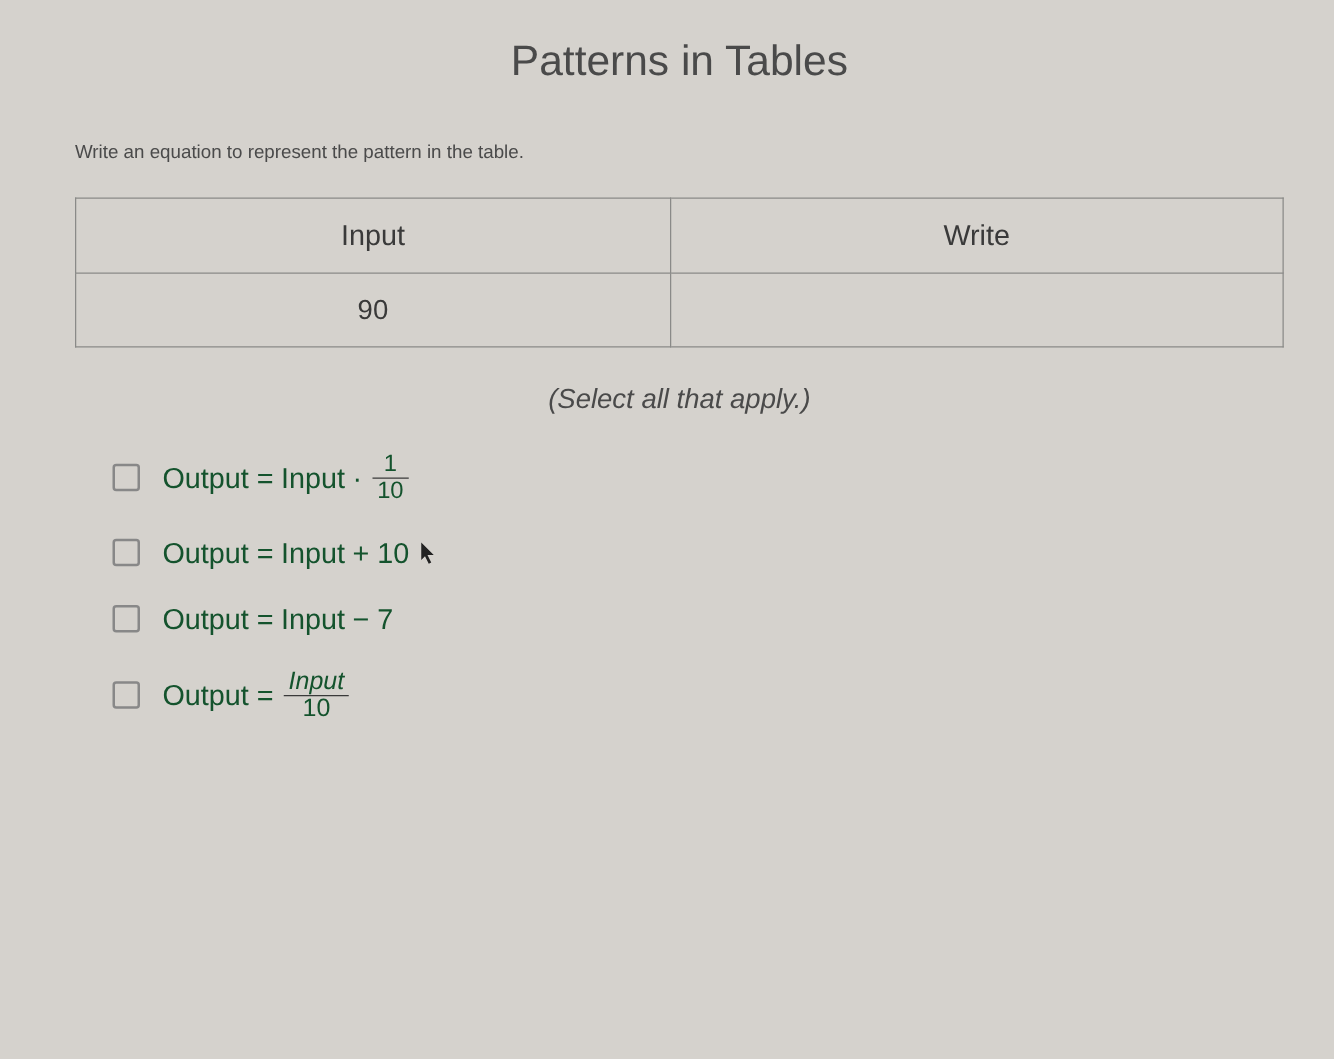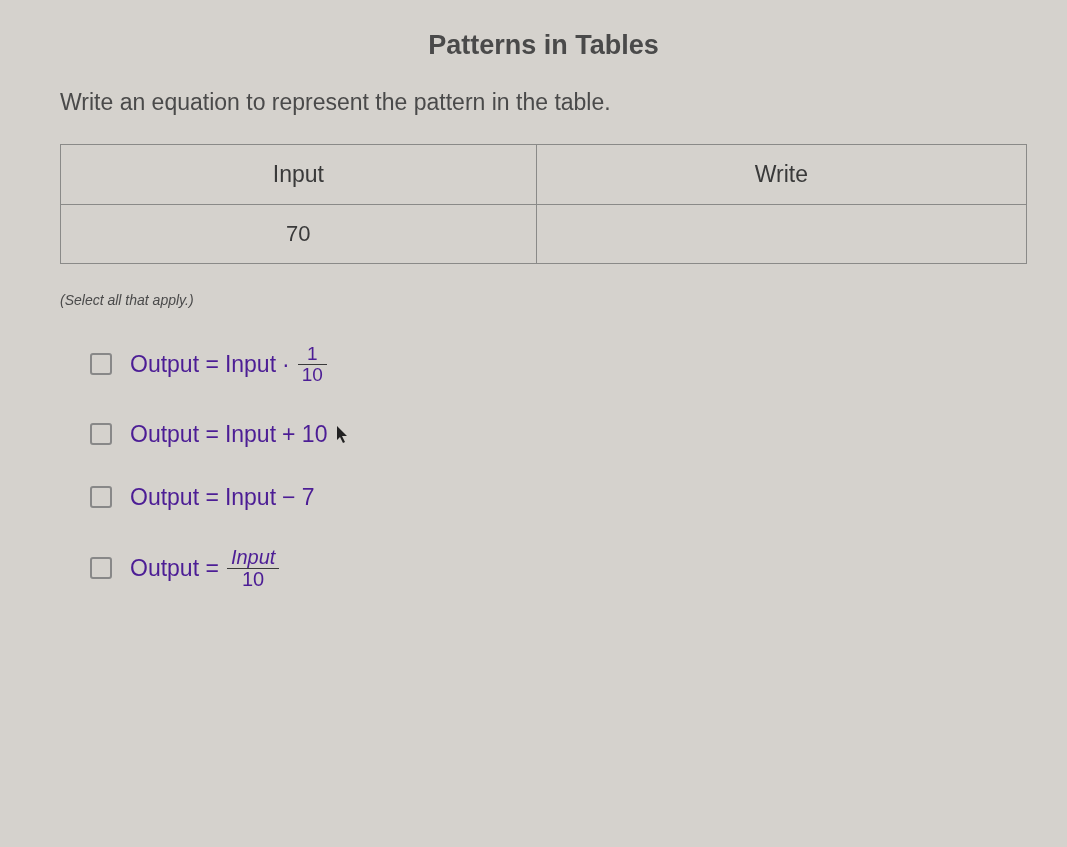--- a/index.html
+++ b/index.html
@@ -9,28 +9,28 @@
     width: 1067px;
     height: 847px;
     overflow: hidden;
     color: #3a3a3a;
   }
   .page {
     padding: 20px 40px 20px 60px;
   }
   .title {
     text-align: center;
-    font-size: 27px;
-    font-weight: 700;
+    font-size: 34px;
+    font-weight: 400;
     color: #4a4a4a;
     margin-top: 10px;
-    margin-bottom: 28px;
+    margin-bottom: 44px;
   }
   .instruction {
-    font-size: 23px;
+    font-size: 15px;
     color: #4a4a4a;
     margin-bottom: 28px;
     font-weight: 400;
   }
   table.data {
     width: 100%;
     border-collapse: collapse;
     margin-bottom: 28px;
   }
   table.data th, table.data td {
@@ -40,35 +40,35 @@
     font-size: 22px;
     font-weight: 400;
     color: #3a3a3a;
     height: 58px;
   }
   table.data th {
     font-weight: 400;
     font-size: 23px;
   }
   .hint {
+    text-align: center;
     font-style: italic;
-    font-size: 14px;
+    font-size: 22px;
     color: #4a4a4a;
     margin-bottom: 30px;
   }
   .options {
     padding-left: 30px;
   }
   .option {
     display: flex;
     align-items: center;
     margin-bottom: 26px;
     font-size: 23px;
-    color: #4c1d95;
-    margin-top: 36px;
+    color: #14532d;
   }
   .checkbox {
     width: 22px;
     height: 22px;
     border: 2px solid #888;
     border-radius: 3px;
     margin-right: 18px;
     background: transparent;
     flex-shrink: 0;
   }
@@ -98,21 +98,21 @@
 
   <table class="data">
     <thead>
       <tr>
         <th>Input</th>
         <th>Write</th>
       </tr>
     </thead>
     <tbody>
       <tr>
-        <td>70</td>
+        <td>90</td>
         <td></td>
       </tr>
     </tbody>
   </table>
 
   <p class="hint">(Select all that apply.)</p>
 
   <div class="options">
 
     <div class="option">

